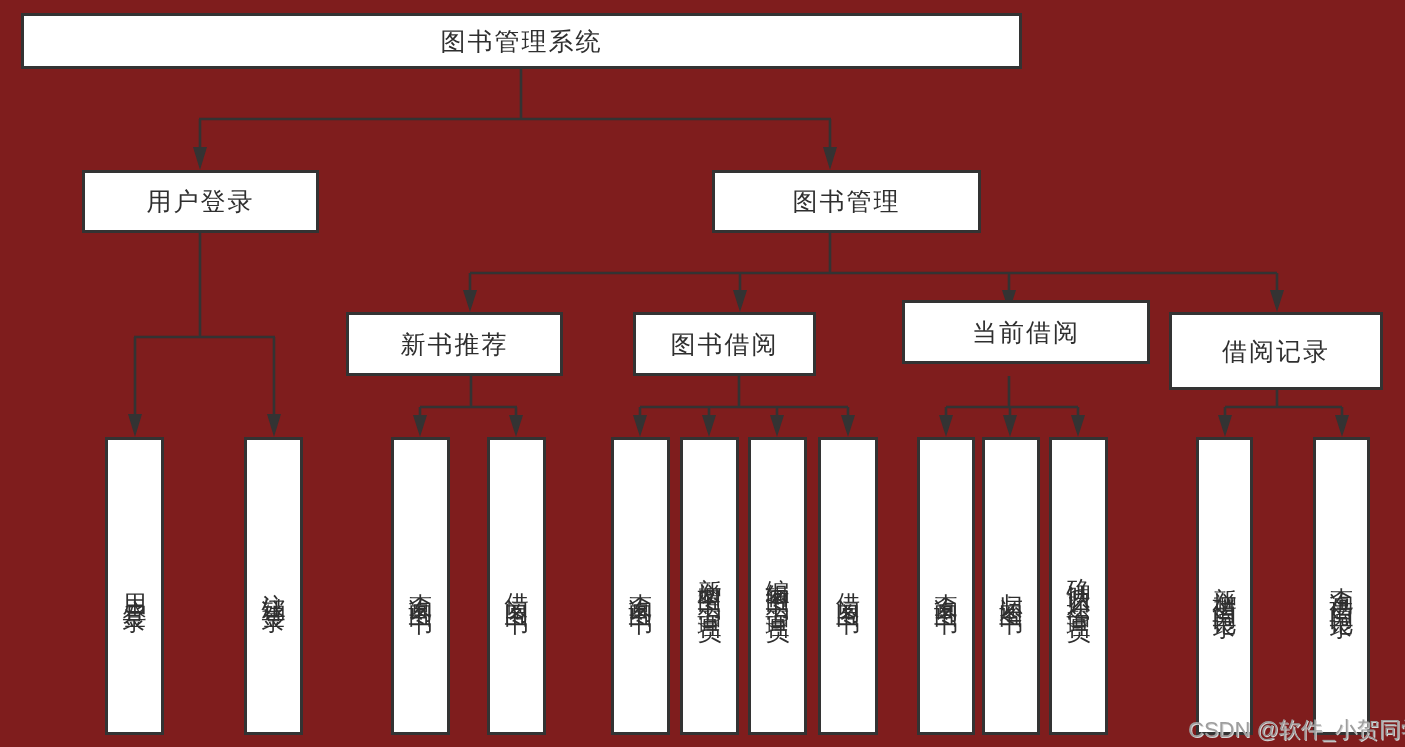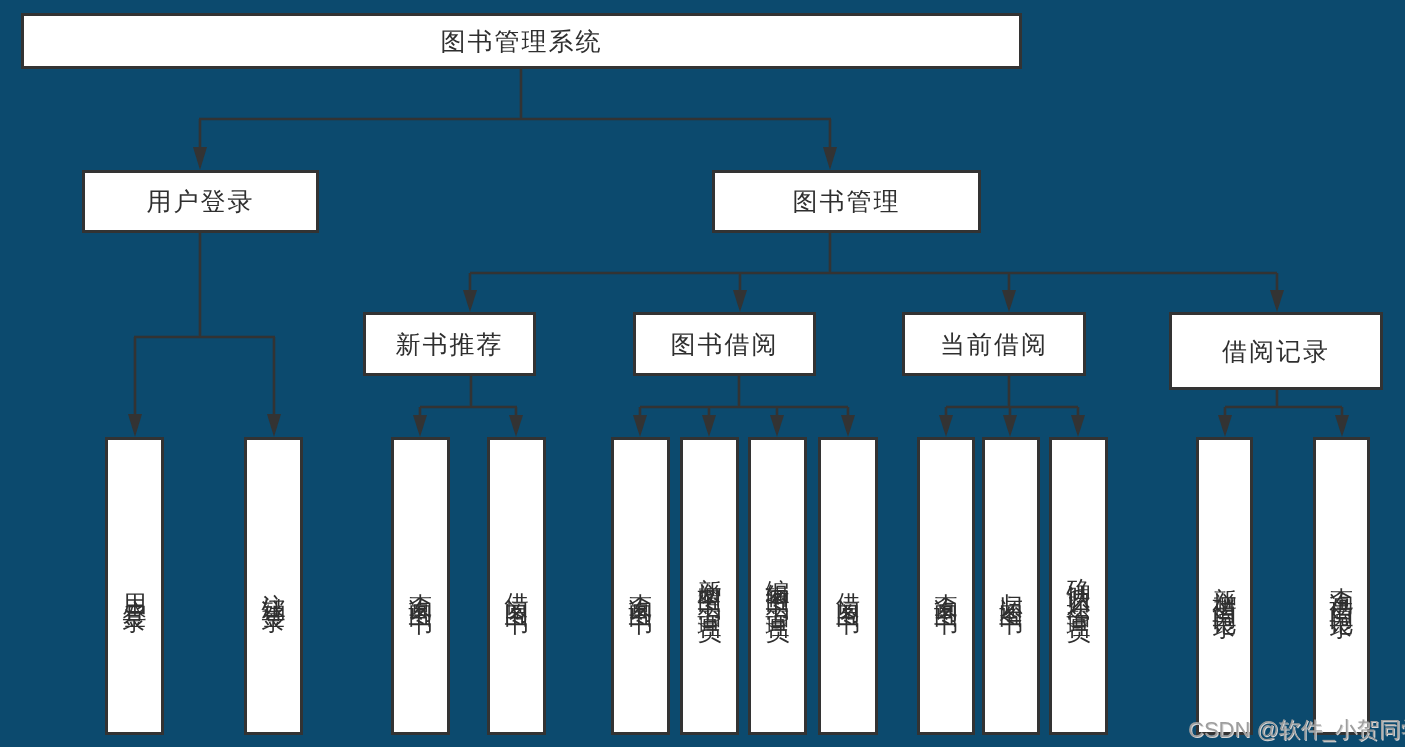--- a/index.html
+++ b/index.html
@@ -1,19 +1,19 @@
 <!DOCTYPE html>
 <html><head>
 <meta charset="utf-8">
 <style>
   html,body { margin:0; padding:0; background:#ffffff; }
   .canvas {
     position:relative;
     width:1405px; height:747px;
-    background:#0c4a6e;
+    background:#7f1d1d;
     font-family:"Liberation Sans", sans-serif;
     overflow:hidden;
   }
   .links { position:absolute; left:0; top:0; z-index:1; }
   .node {
     position:absolute;
     box-sizing:border-box;
     border:3px solid #333333;
     background:#ffffff;
     display:flex;
@@ -106,27 +106,27 @@
     <span>图书管理系统</span>
   </div>
 
   <div class="node hnode" style="left:82px;top:170px;width:237px;height:63px">
     <span>用户登录</span>
   </div>
   <div class="node hnode" style="left:712px;top:170px;width:269px;height:63px">
     <span>图书管理</span>
   </div>
 
-  <div class="node hnode" style="left:363px;top:312px;width:173px;height:64px">
+  <div class="node hnode" style="left:346px;top:312px;width:217px;height:64px">
     <span>新书推荐</span>
   </div>
   <div class="node hnode" style="left:633px;top:312px;width:183px;height:64px">
     <span>图书借阅</span>
   </div>
-  <div class="node hnode" style="left:902px;top:312px;width:184px;height:64px">
+  <div class="node hnode" style="left:902px;top:300px;width:248px;height:64px">
     <span>当前借阅</span>
   </div>
   <div class="node hnode" style="left:1169px;top:312px;width:214px;height:78px">
     <span>借阅记录</span>
   </div>
 
   <div class="node vnode" style="left:105px;top:437px;width:59px;height:298px">
     <span>用户登录</span>
   </div>
   <div class="node vnode" style="left:244px;top:437px;width:59px;height:298px">

